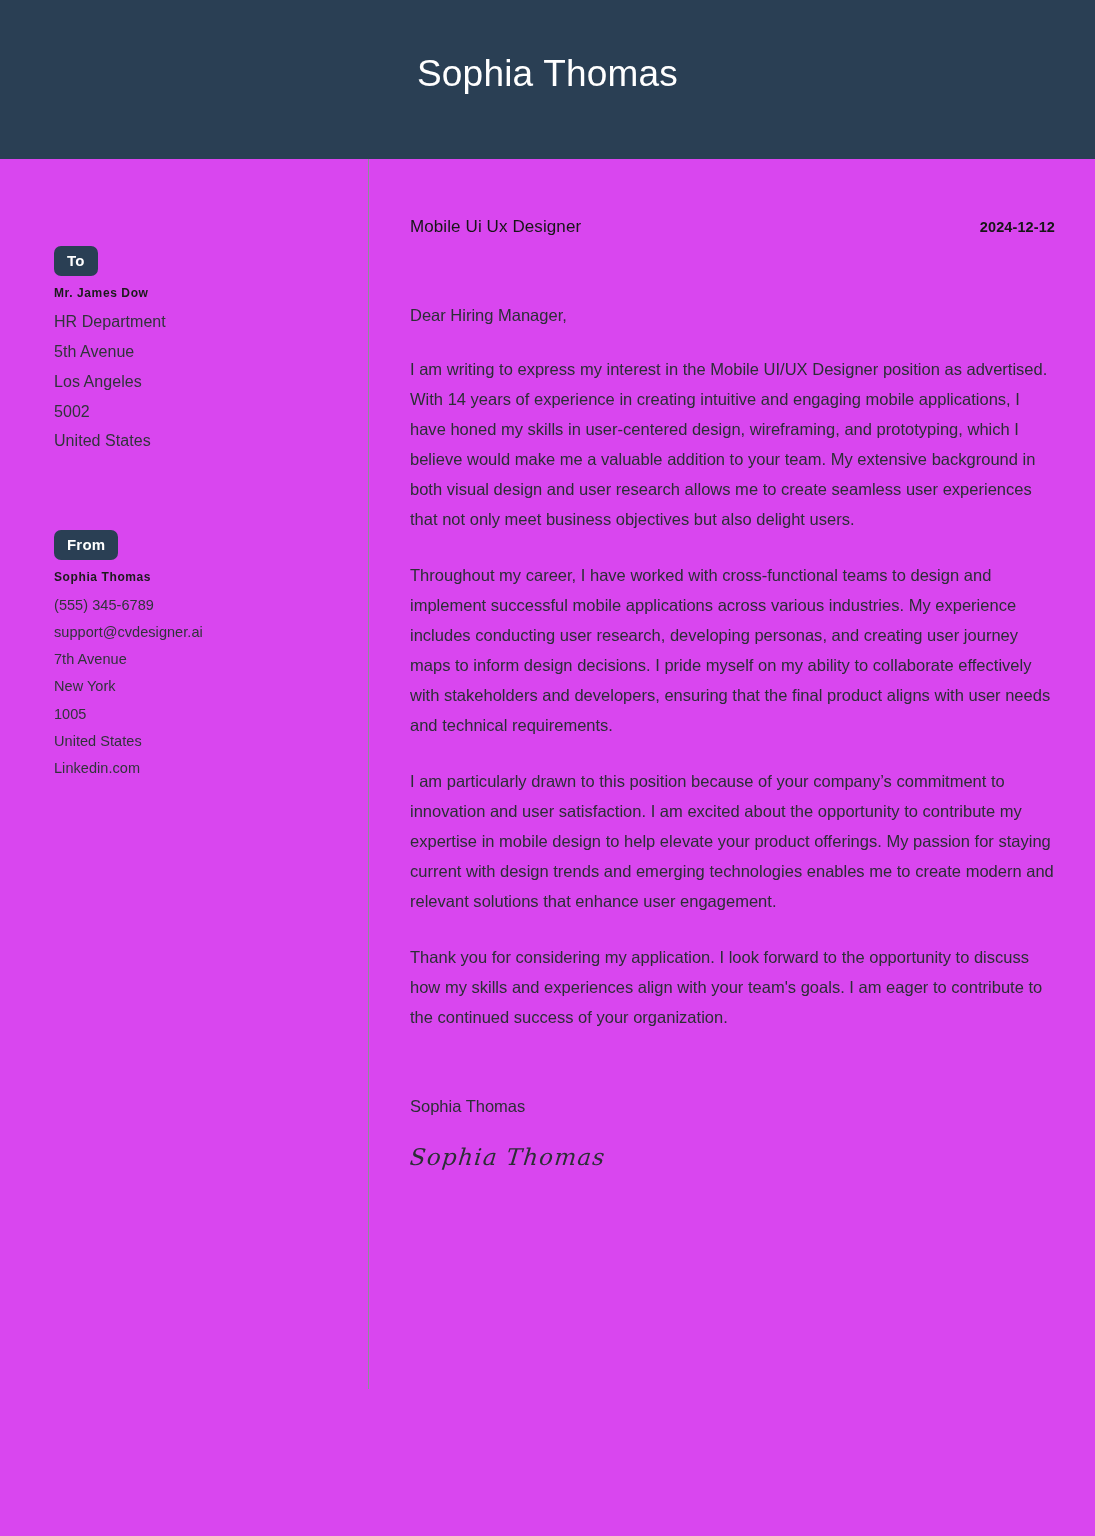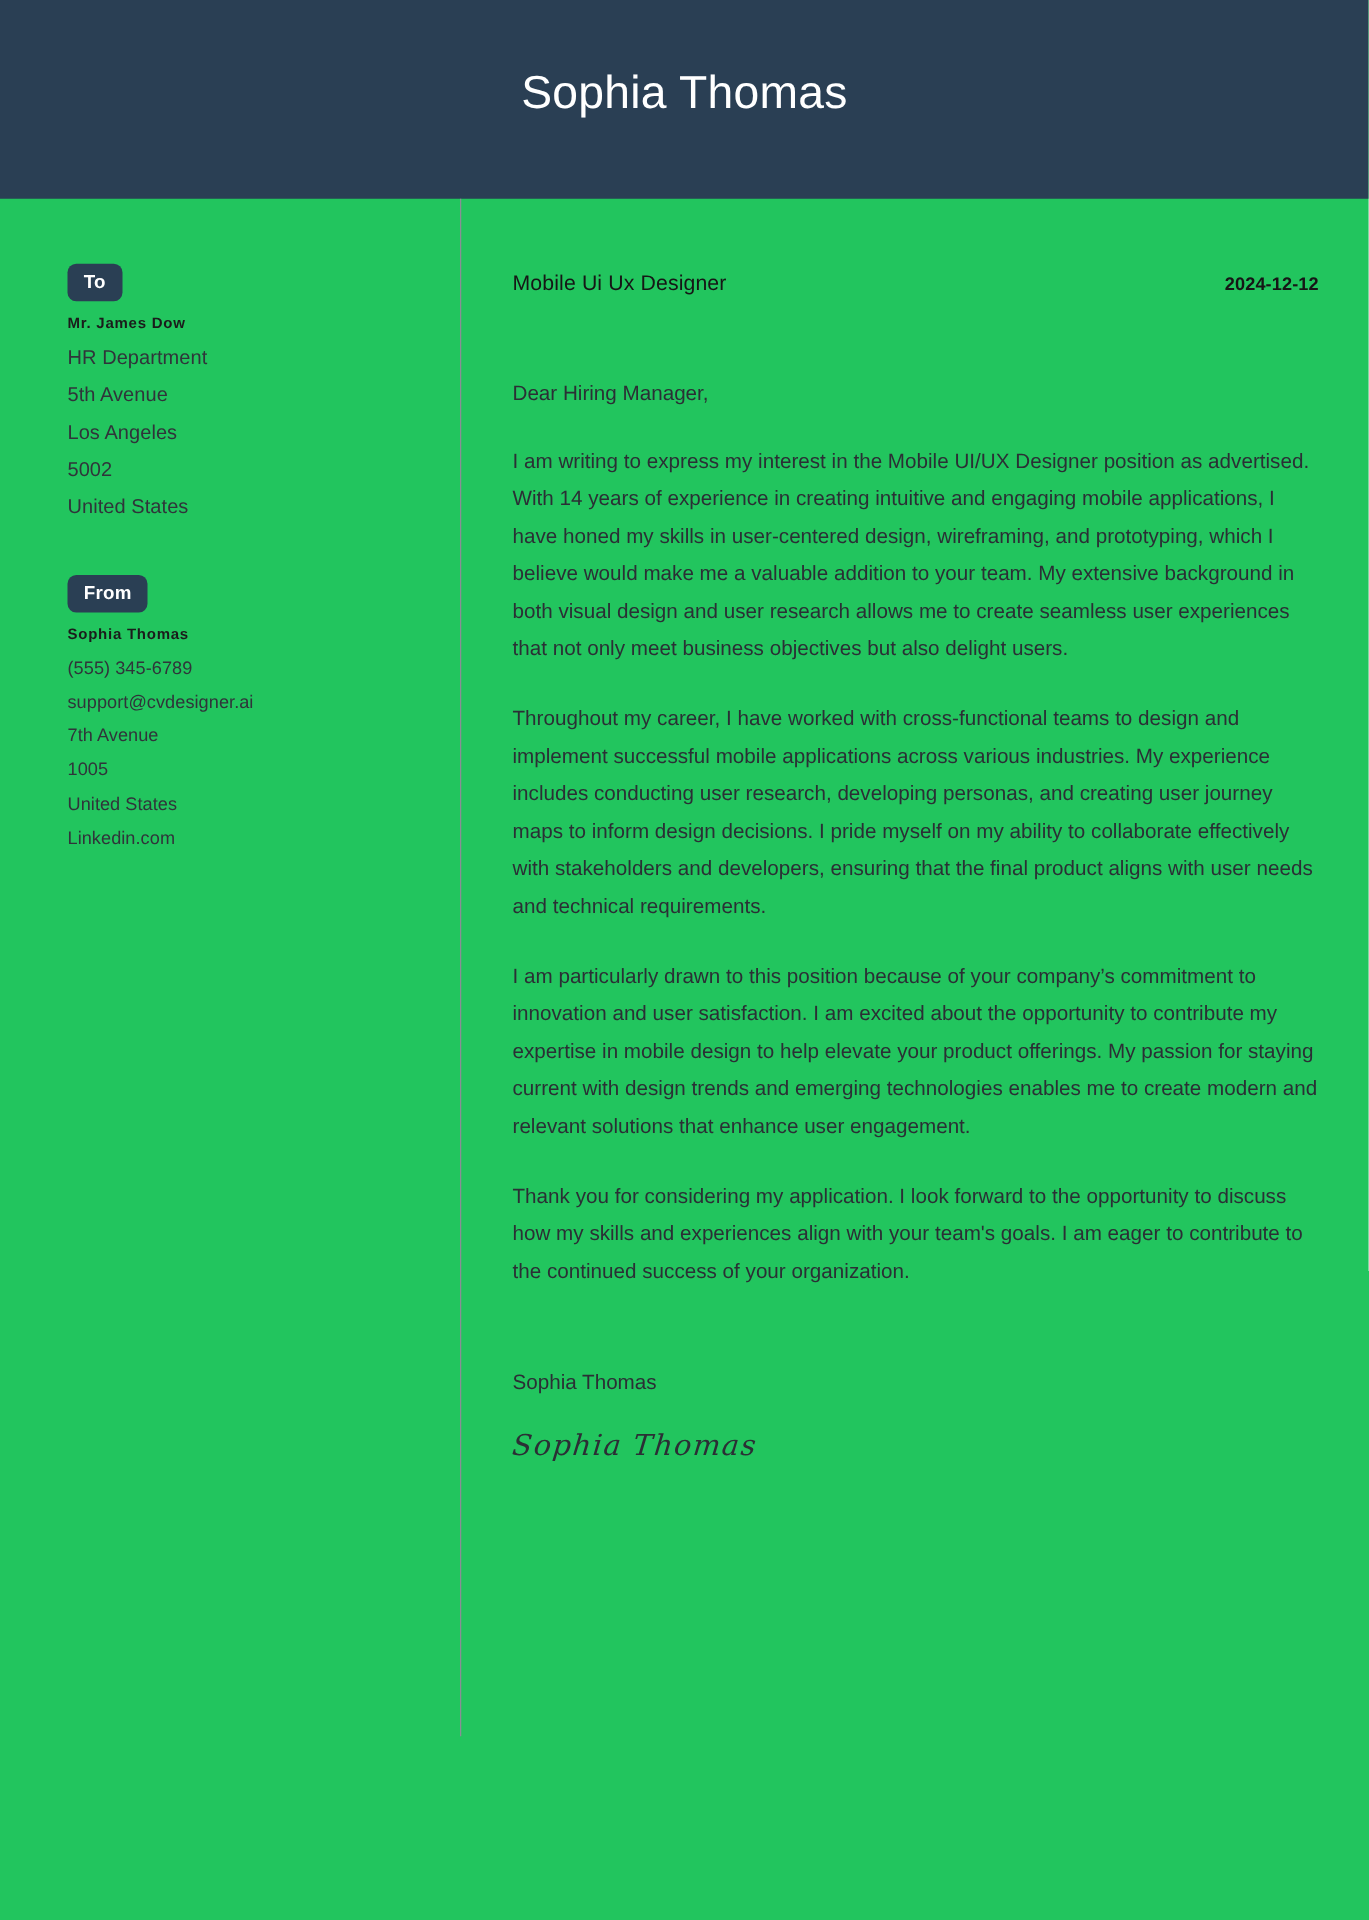--- a/index.html
+++ b/index.html
@@ -8,21 +8,21 @@
     background: #ffffff;
   }
   body {
     font-family: "Liberation Sans", sans-serif;
     -webkit-font-smoothing: antialiased;
   }
   .page {
     position: relative;
     width: 1095px;
     height: 1536px;
-    background: #22c55e;
+    background: #d946ef;
     overflow: hidden;
   }
 
   
   .header {
     height: 159px;
     background: #2a3f54;
     display: flex;
     align-items: center;
     justify-content: center;
@@ -65,20 +65,21 @@
   .badge {
     display: inline-block;
     background: #2a3f54;
     color: #ffffff;
     font-size: 15px;
     font-weight: 700;
     border-radius: 7px;
     padding: 7px 13px 8px 13px;
     line-height: 1;
     letter-spacing: 0.2px;
+    margin-top: 35px;
   }
   .block-to { margin-top: 0; }
   .block-from { margin-top: 39px; }
 
   .person-name {
     font-size: 12px;
     font-weight: 700;
     color: #1b1b1b;
     margin-top: 10px;
     letter-spacing: 0.6px;
@@ -170,20 +171,21 @@
         </div>
       </div>
 
       <div class="block-from">
         <span class="badge">From</span>
         <div class="person-name">Sophia  Thomas</div>
         <div class="addr-list">
           <div class="addr-line small">(555) 345-6789</div>
           <div class="addr-line small">support@cvdesigner.ai</div>
           <div class="addr-line small">7th Avenue</div>
+          <div class="addr-line small">New York</div>
           <div class="addr-line small">1005</div>
           <div class="addr-line small">United States</div>
           <div class="addr-line small">Linkedin.com</div>
         </div>
       </div>
 
     </aside>
 
     <div class="divider"></div>
 

